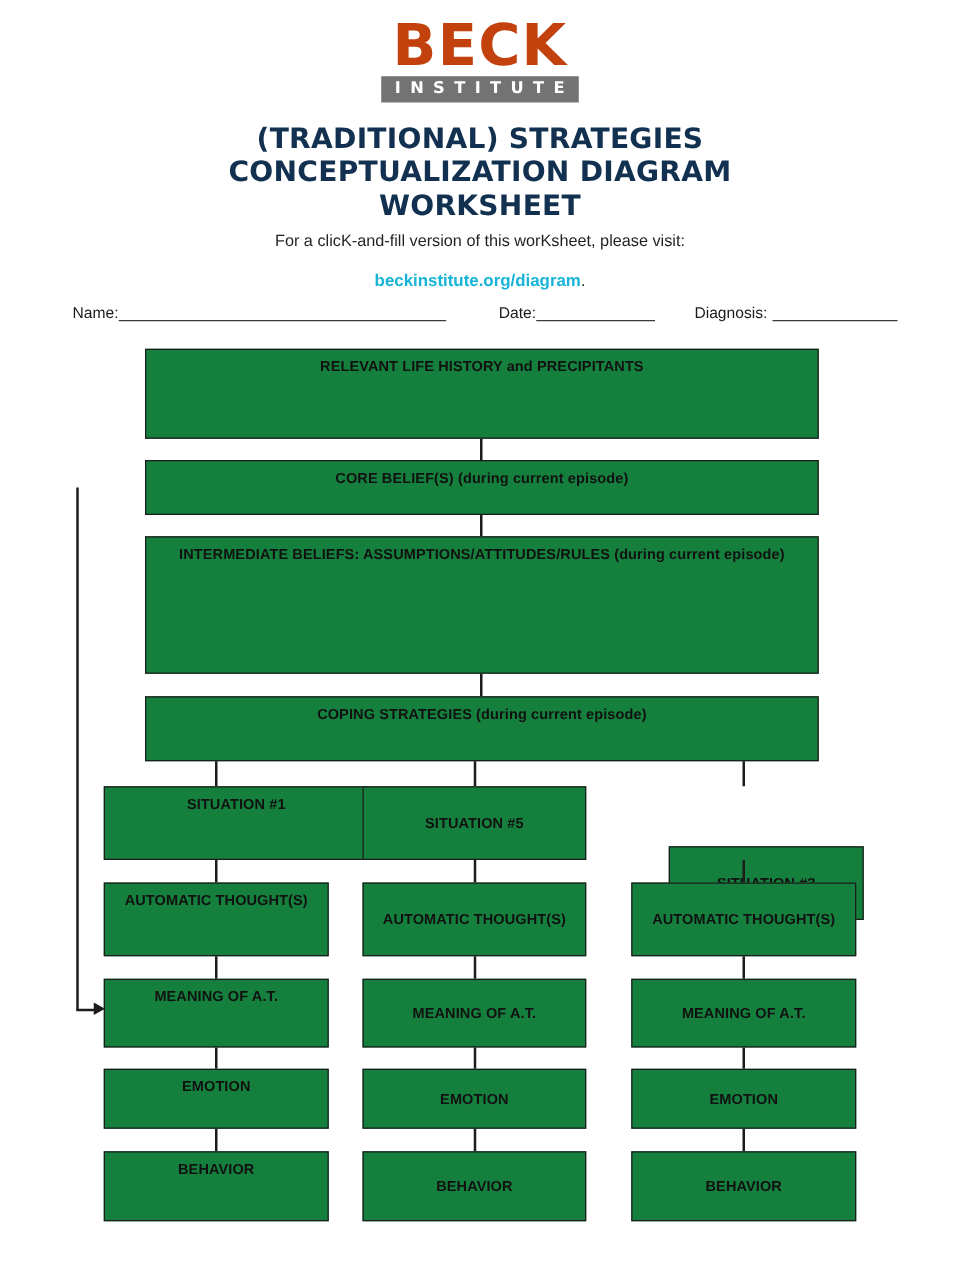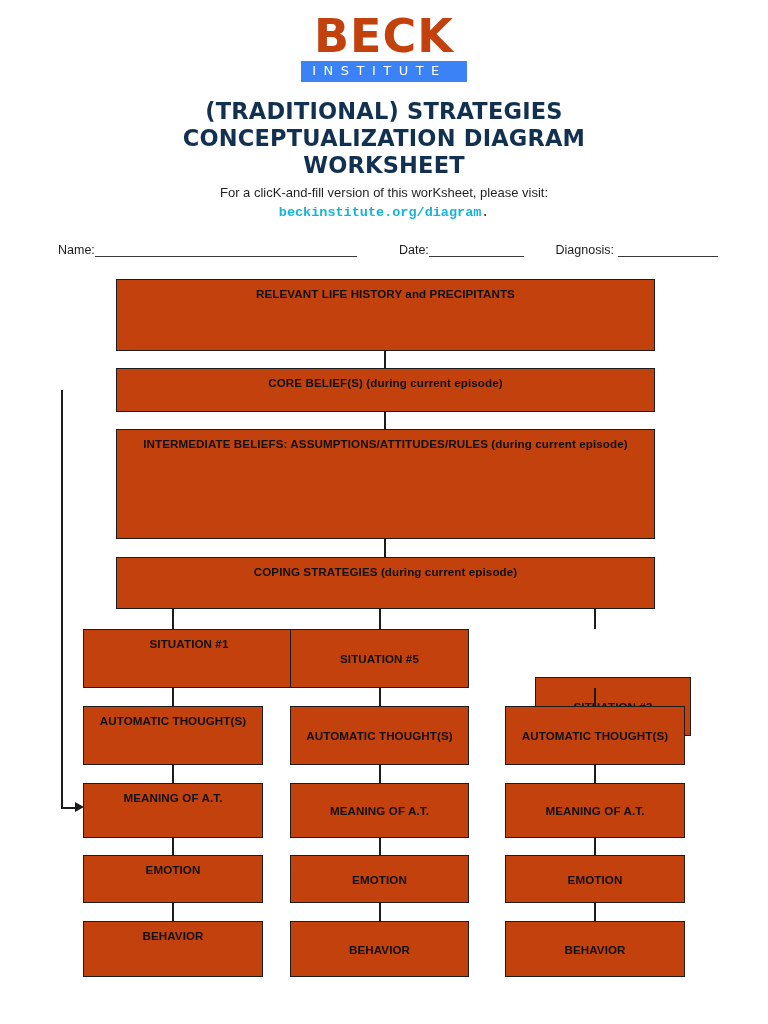--- a/index.html
+++ b/index.html
@@ -17,46 +17,46 @@
     position: absolute; left: 0; top: 14px; width: 768px;
     display: flex; flex-direction: column; align-items: center;
   }
   .logo-beck {
     font-family: "DejaVu Sans", sans-serif;
     font-size: 46px; font-weight: bold;
     letter-spacing: 1px; line-height: 0.98;
     color: #c2410c;
   }
   .logo-institute-bar {
-    background: #3b82f6;
+    background: #737373;
     color: #ffffff;
     font-family: "DejaVu Sans", sans-serif;
-    font-size: 13px; font-weight: normal;
+    font-size: 13px; font-weight: bold;
     letter-spacing: 7.5px;
-    padding: 3px 20px 3px 11px;
+    padding: 3px 4px 3px 11px;
     margin-top: 2px;
     line-height: 1.15;
   }
 
   
   .title {
     position: absolute; left: 0; top: 98px; width: 768px;
     text-align: center;
     font-family: "DejaVu Sans", sans-serif;
     font-size: 22.5px; font-weight: bold;
     line-height: 1.21;
     color: #12304f;
     letter-spacing: 0.2px;
   }
   .subtitle {
     position: absolute; left: 0; top: 184px; width: 768px;
     text-align: center;
     font-size: 13px; line-height: 1.42; color: #231f20;
   }
-  .link-line { margin-top: 1px; font-family: Liberation Mono, monospace; }
+  .link-line { margin-top: 13px; }
   .link {
     color: #17b4d8; font-weight: bold; font-size: 13.5px;
     text-decoration: none;
   }
   .link-dot { color: #231f20; font-size: 13px; }
 
   
   .idrow {
     position: absolute; left: 58px; top: 243px; width: 660px;
     font-size: 12.5px; color: #1b1b1b;
@@ -68,21 +68,21 @@
   .rule-date { width: 105px; }
   .rule-diag { width: 110px; }
   .gap-a { width: 46px; }
   .gap-b { width: 35px; }
   .sp { width: 5px; }
 
   
   .box {
     position: absolute;
     border: 1.6px solid #1c1c1c;
-    background: #c2410c;
+    background: #15803d;
   }
   .box .label {
     display: block;
     text-align: center;
     font-size: 11.6px;
     font-weight: bold;
     color: #111111;
     letter-spacing: 0.1px;
   }
   .box.top-label .label { padding-top: 7px; }

